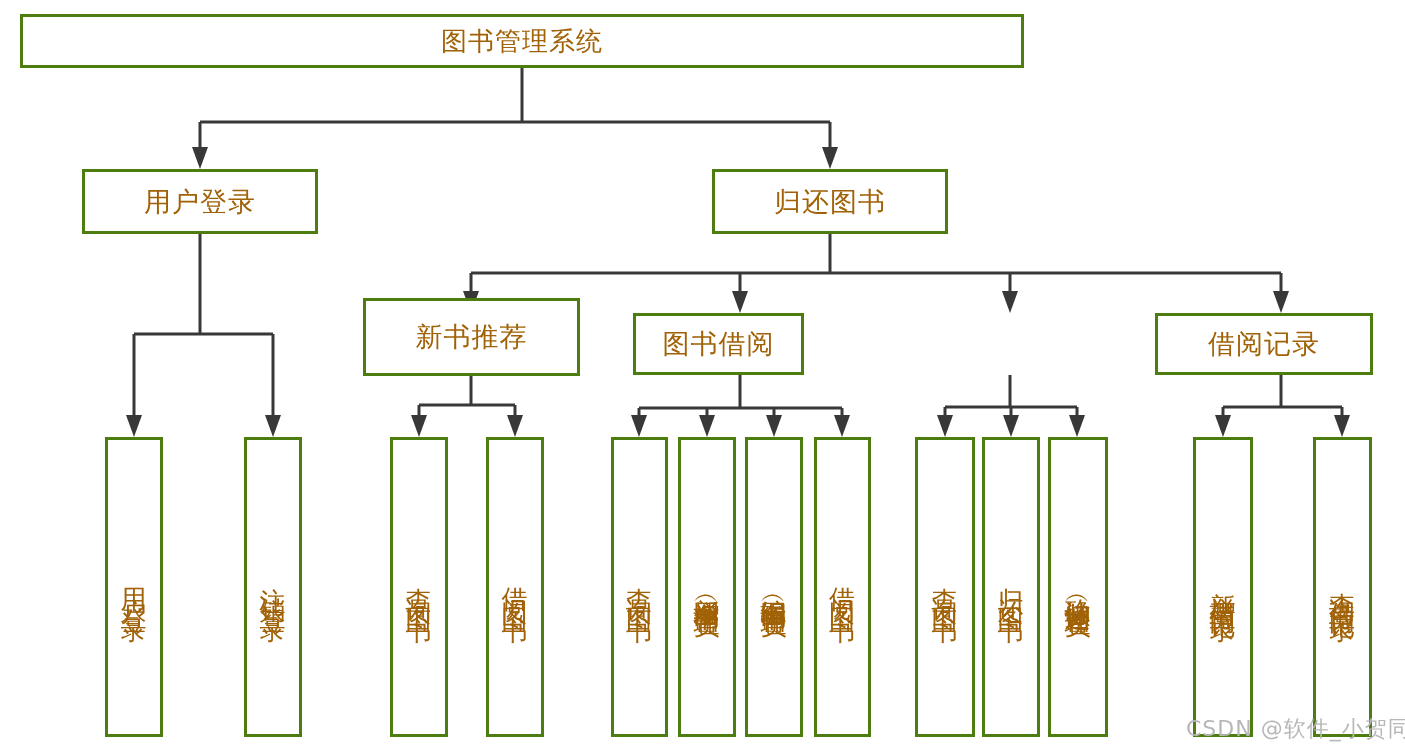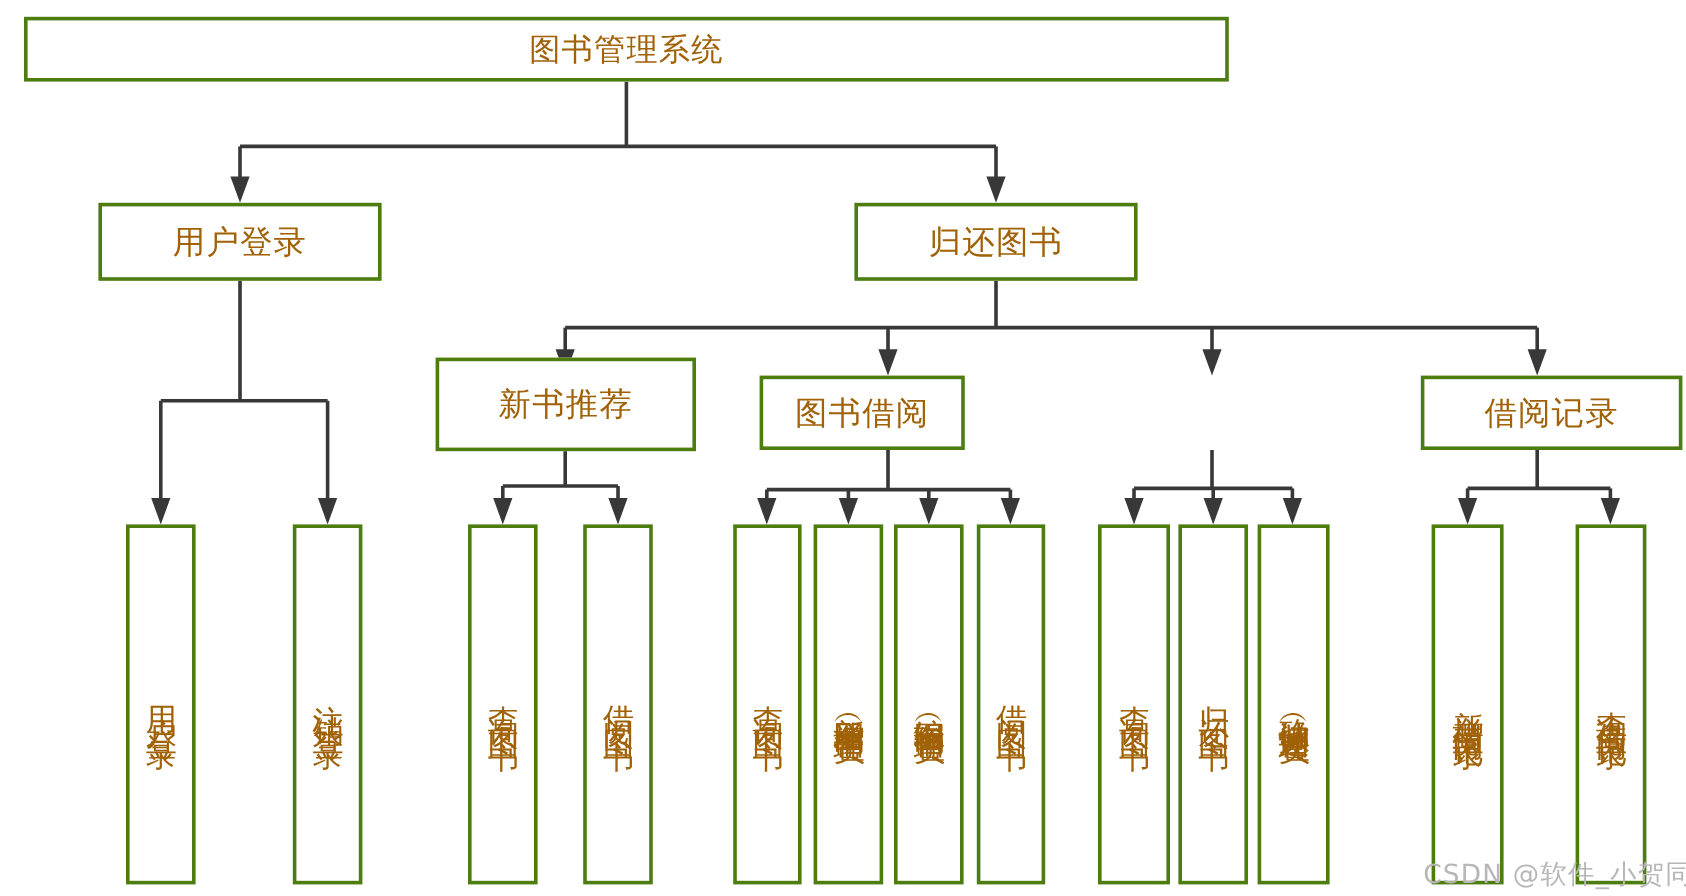--- a/index.html
+++ b/index.html
@@ -122,21 +122,21 @@
   <div class="box hbox" style="left:712px;top:169px;width:236px;height:65px">
     <span>归还图书</span>
   </div>
 
   <div class="box hbox" style="left:363px;top:298px;width:217px;height:78px">
     <span>新书推荐</span>
   </div>
   <div class="box hbox" style="left:633px;top:313px;width:171px;height:62px">
     <span>图书借阅</span>
   </div>
-  <div class="box hbox" style="left:1184px;top:313px;width:218px;height:62px">
+  <div class="box hbox" style="left:1155px;top:313px;width:218px;height:62px">
     <span>借阅记录</span>
   </div>
 
   <div class="box vbox" style="left:105px;top:437px;width:58px;height:300px">
     <span class="vtext" style="letter-spacing: 10px;">用户登录</span>
   </div>
   <div class="box vbox" style="left:244px;top:437px;width:58px;height:300px">
     <span class="vtext" style="letter-spacing: 10px;">注销登录</span>
   </div>
 

